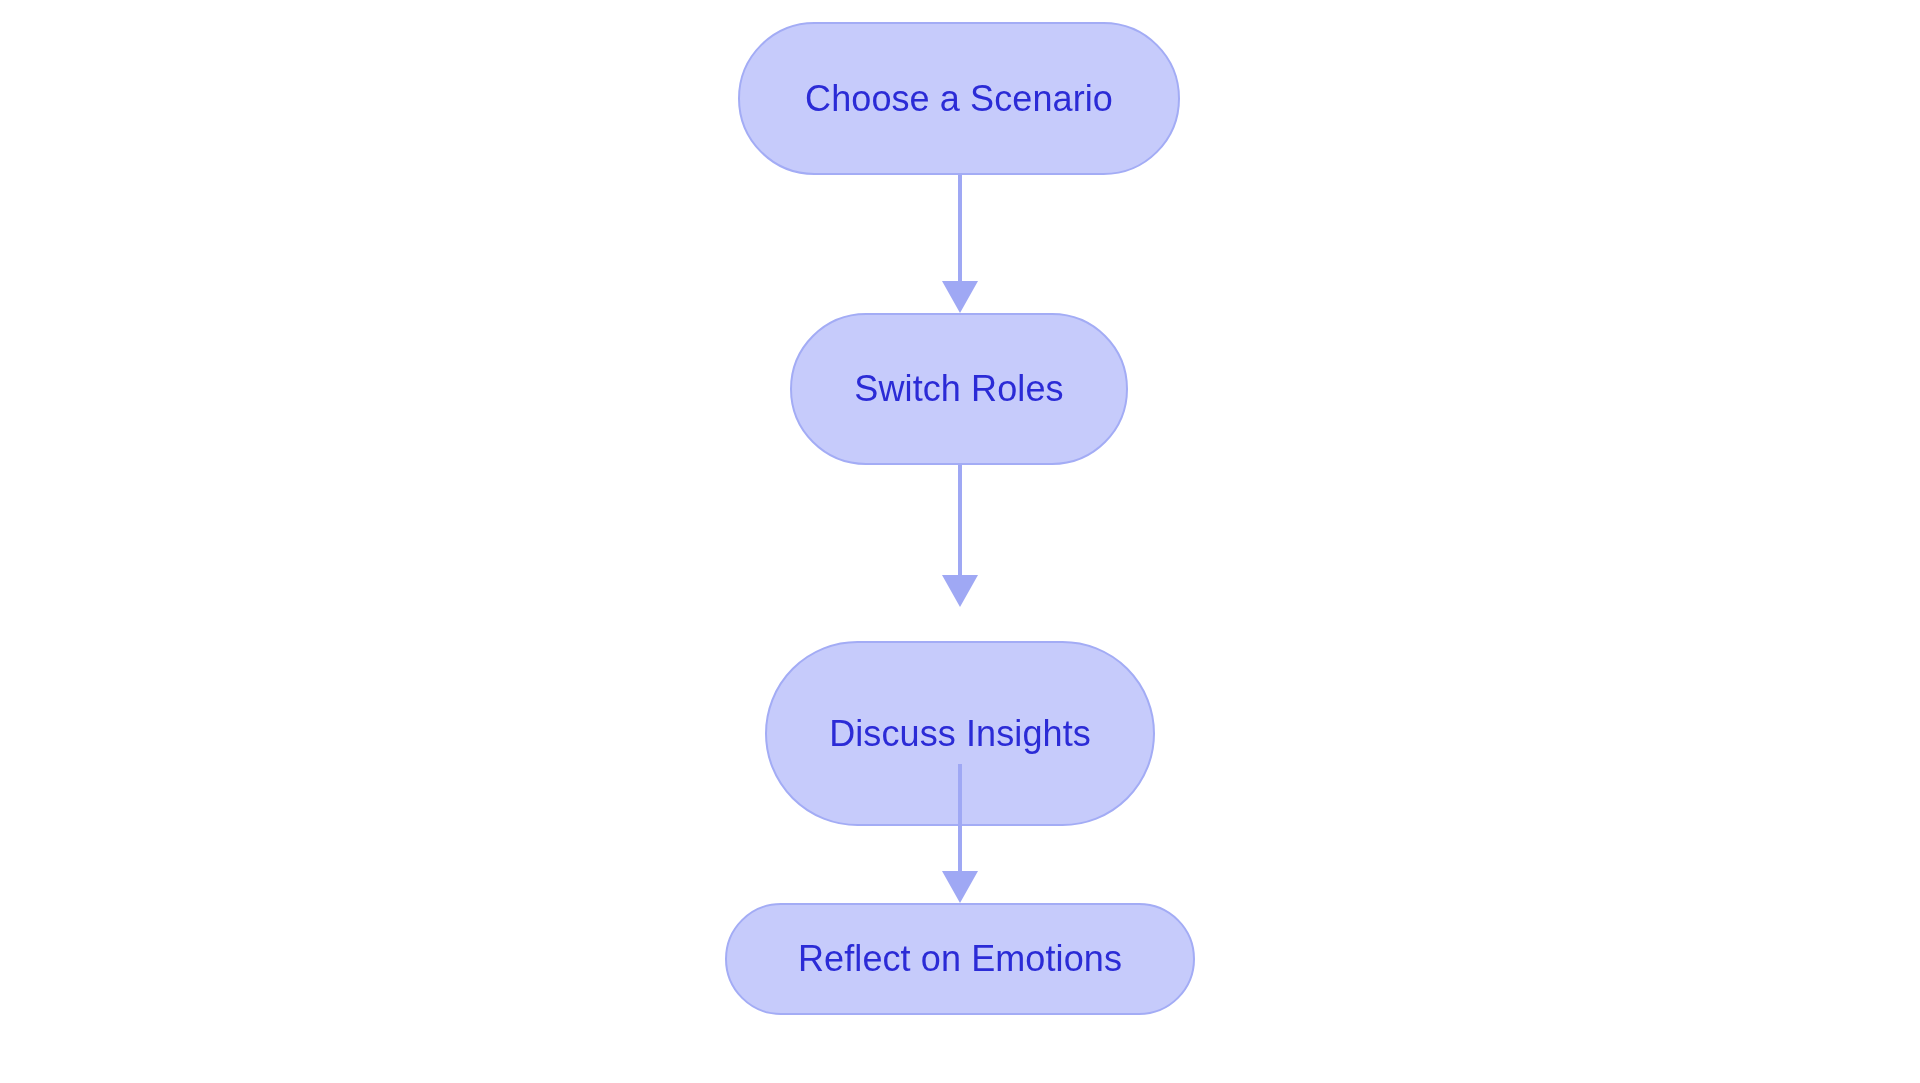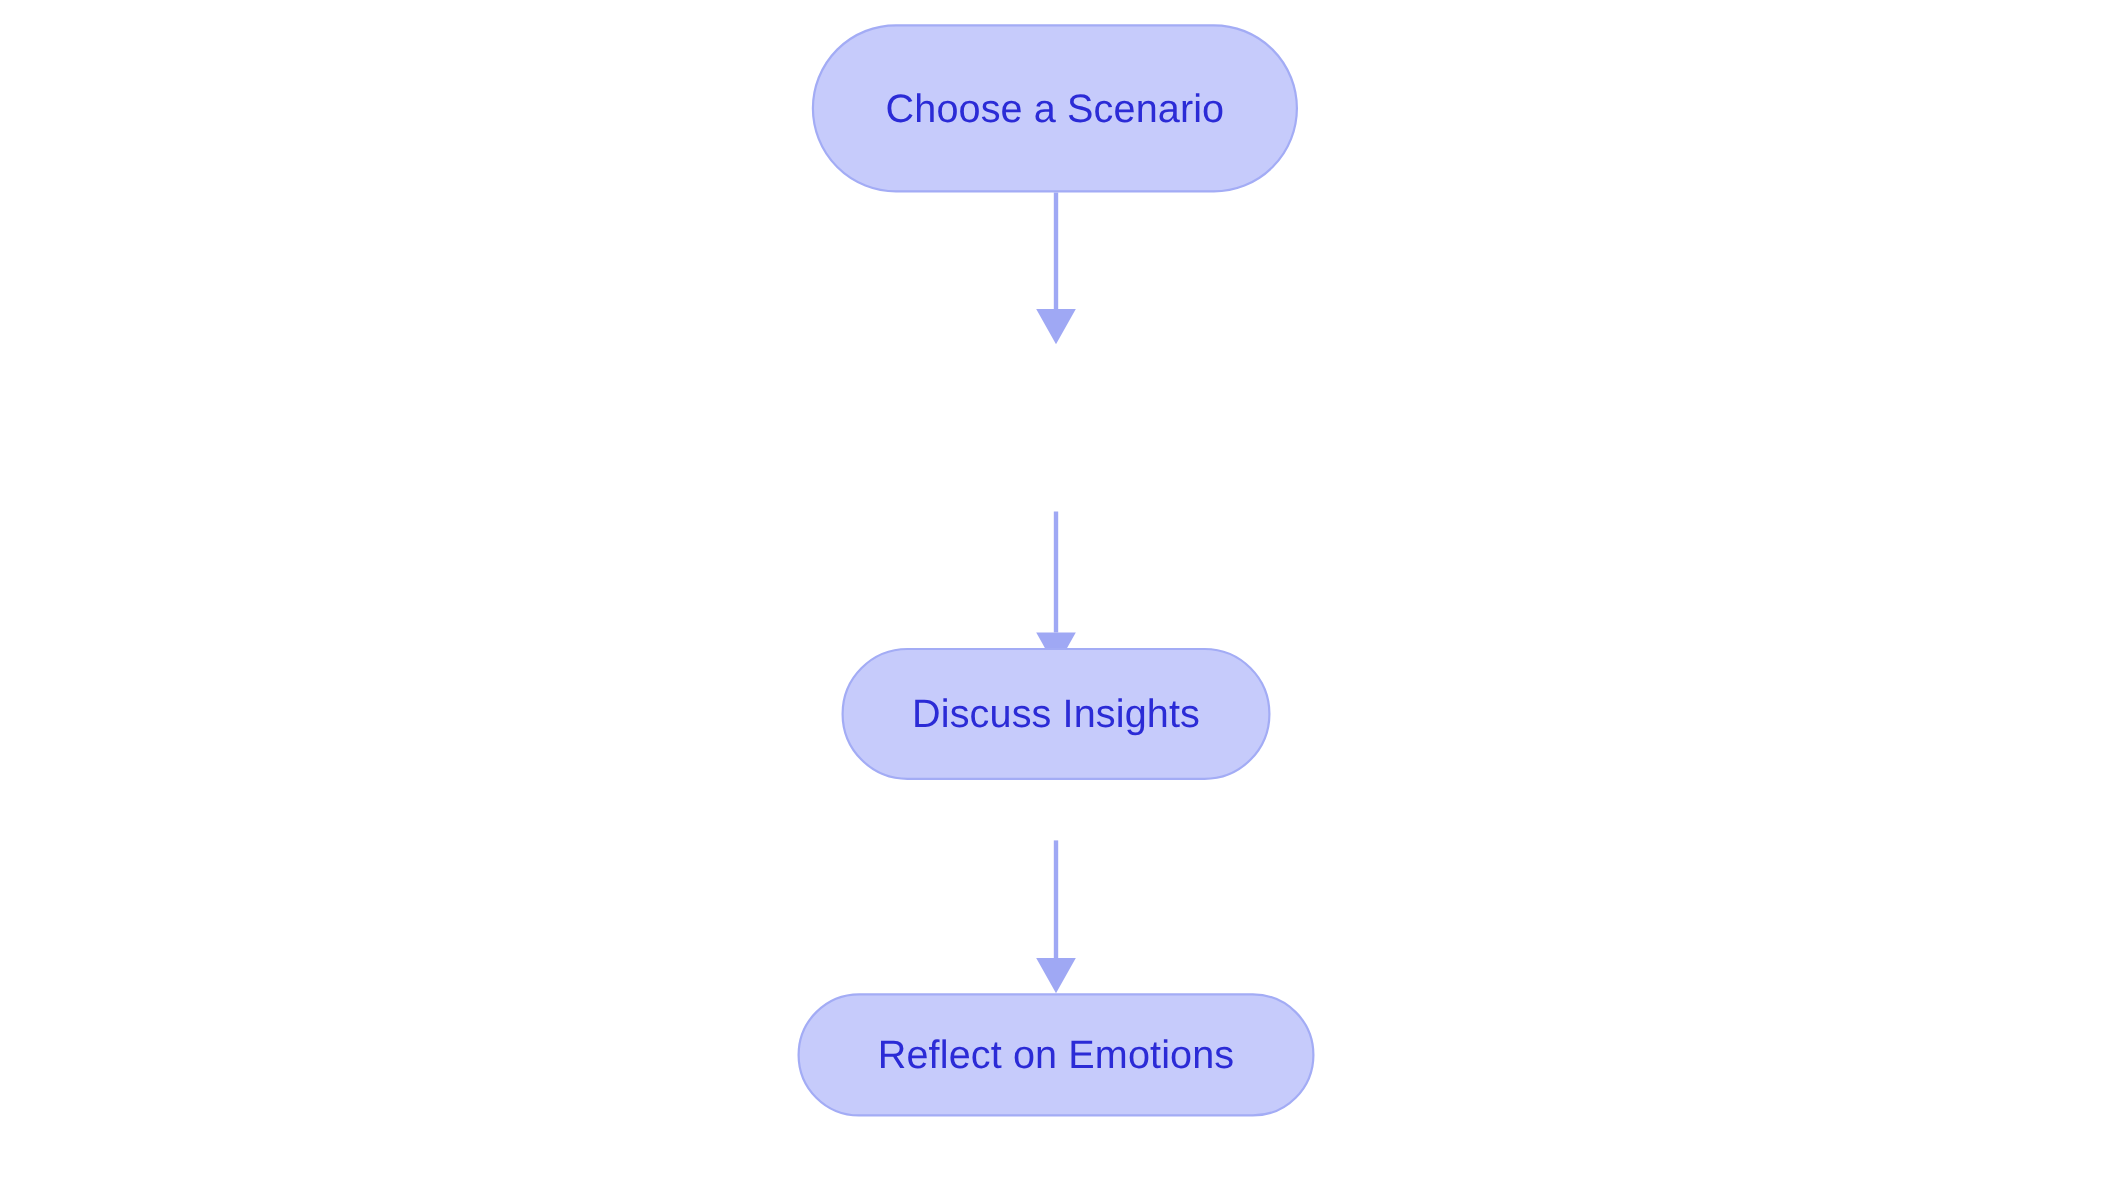--- a/index.html
+++ b/index.html
@@ -80,27 +80,30 @@
 
   <div class="flow-node" id="node-0" style="left:738px; top:22px; width:442px; height:153px;">
     <span class="node-label">Choose a Scenario</span>
   </div>
 
   <div class="flow-connector" id="connector-0" style="left:940px; top:175px; width:40px; height:138px;">
     <div class="connector-line" style="height:106px;"></div>
     <div class="connector-head"></div>
   </div>
 
+  <div class="flow-node" id="node-1" style="left:790px; top:313px; width:338px; height:152px;">
+    <span class="node-label">Switch Roles</span>
+  </div>
 
   <div class="flow-connector" id="connector-1" style="left:940px; top:465px; width:40px; height:142px;">
     <div class="connector-line" style="height:110px;"></div>
     <div class="connector-head"></div>
   </div>
 
-  <div class="flow-node" id="node-2" style="left:765px; top:589px; width:390px; height:120px;">
+  <div class="flow-node" id="node-2" style="left:765px; top:641px; width:390px; height:185px;">
     <span class="node-label">Discuss Insights</span>
   </div>
 
   <div class="flow-connector" id="connector-2" style="left:940px; top:764px; width:40px; height:139px;">
     <div class="connector-line" style="height:107px;"></div>
     <div class="connector-head"></div>
   </div>
 
   <div class="flow-node" id="node-3" style="left:725px; top:903px; width:470px; height:112px;">
     <span class="node-label">Reflect on Emotions</span>

